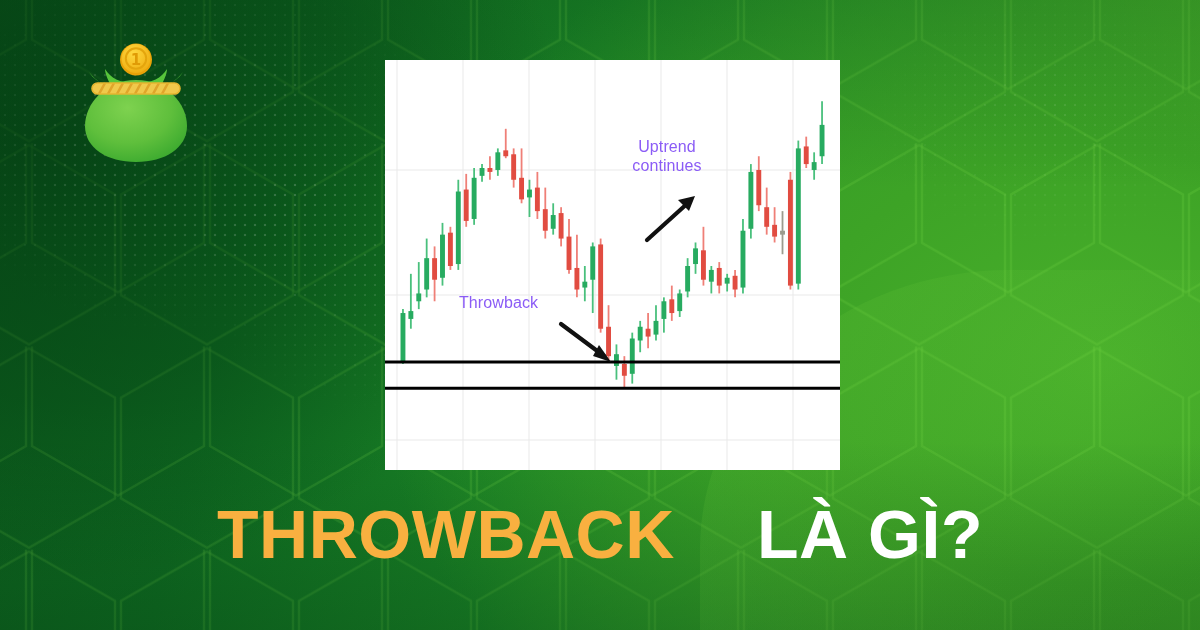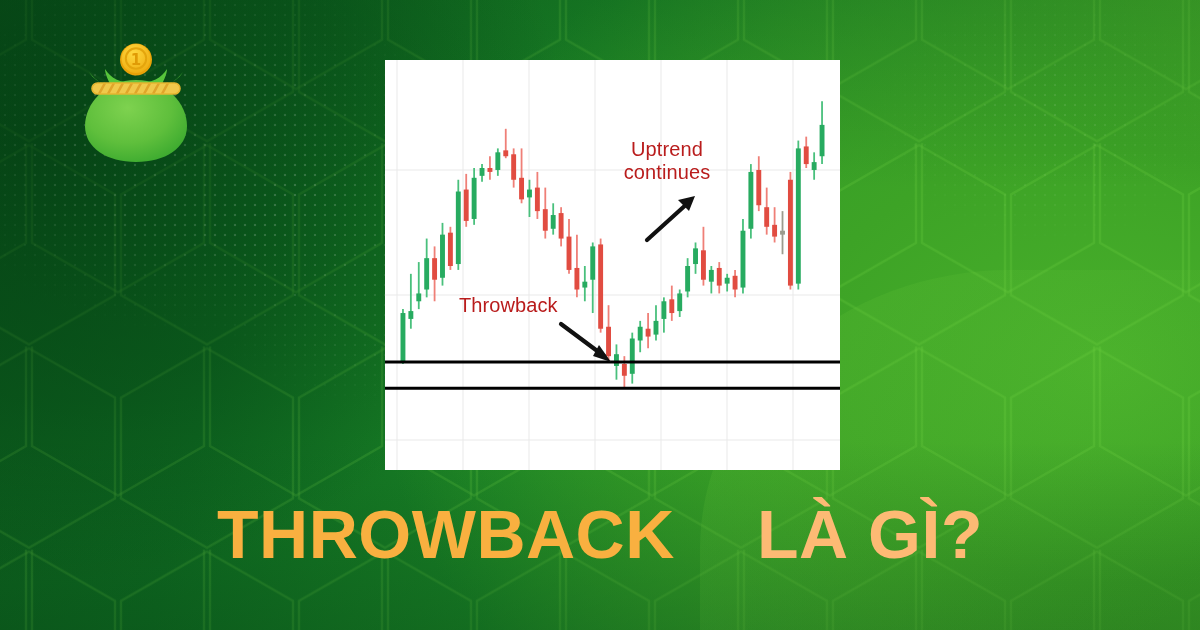--- a/index.html
+++ b/index.html
@@ -79,43 +79,43 @@
   #chart-card {
     position:absolute;
     left:385px; top:60px; width:455px; height:410px;
     background:#ffffff;
     overflow:hidden;
   }
   #chart-svg { display:block; width:455px; height:410px; }
 
   .annot-text {
     position:absolute;
-    color:#b91c1c;
-    font-size:20px;
+    color:#8b5cf6;
+    font-size:16px;
     font-family:"Liberation Sans", sans-serif;
     line-height:1.16;
     white-space:pre-line;
     letter-spacing:.1px;
   }
   #annot-uptrend { left:228px; top:78px; text-align:center; width:108px; }
   #annot-throwback { left:74px; top:234px; }
 
   
   #headline {
     position:absolute;
     left:0; right:0; top:495px;
     text-align:center;
     font-size:68px;
     font-weight:700;
     letter-spacing:.5px;
     font-family:"Liberation Sans", sans-serif;
     white-space:nowrap;
   }
   #headline .hl-a { color:#f9b040; }
-  #headline .hl-b { color:#fdba74;margin-left:24px; }
+  #headline .hl-b { color:#ffffff;margin-left:24px; }
 </style>
 </head>
 <body>
 
 <div id="bg-root">
   <div class="bg-gradient"></div>
   <div class="bg-hex">
     <svg viewBox="0 0 1300 740" preserveAspectRatio="none" aria-hidden="true">
       <defs>
         <pattern id="hexpat" width="178" height="206" patternUnits="userSpaceOnUse">

